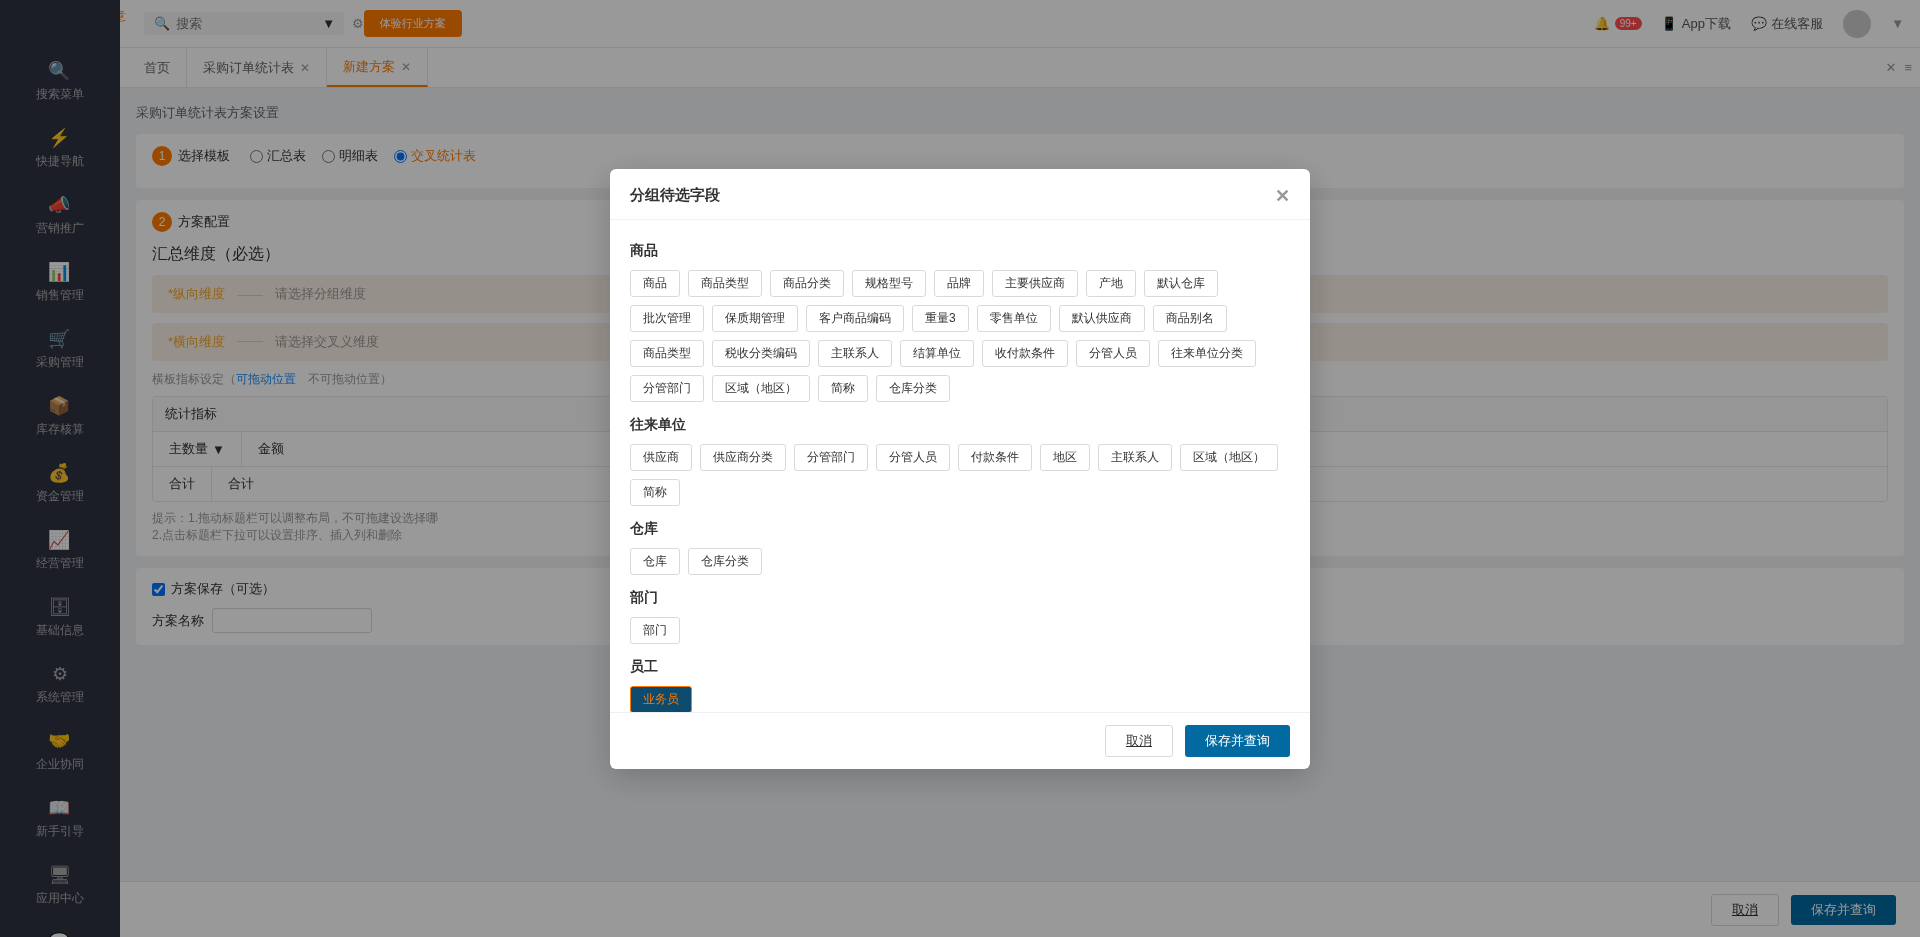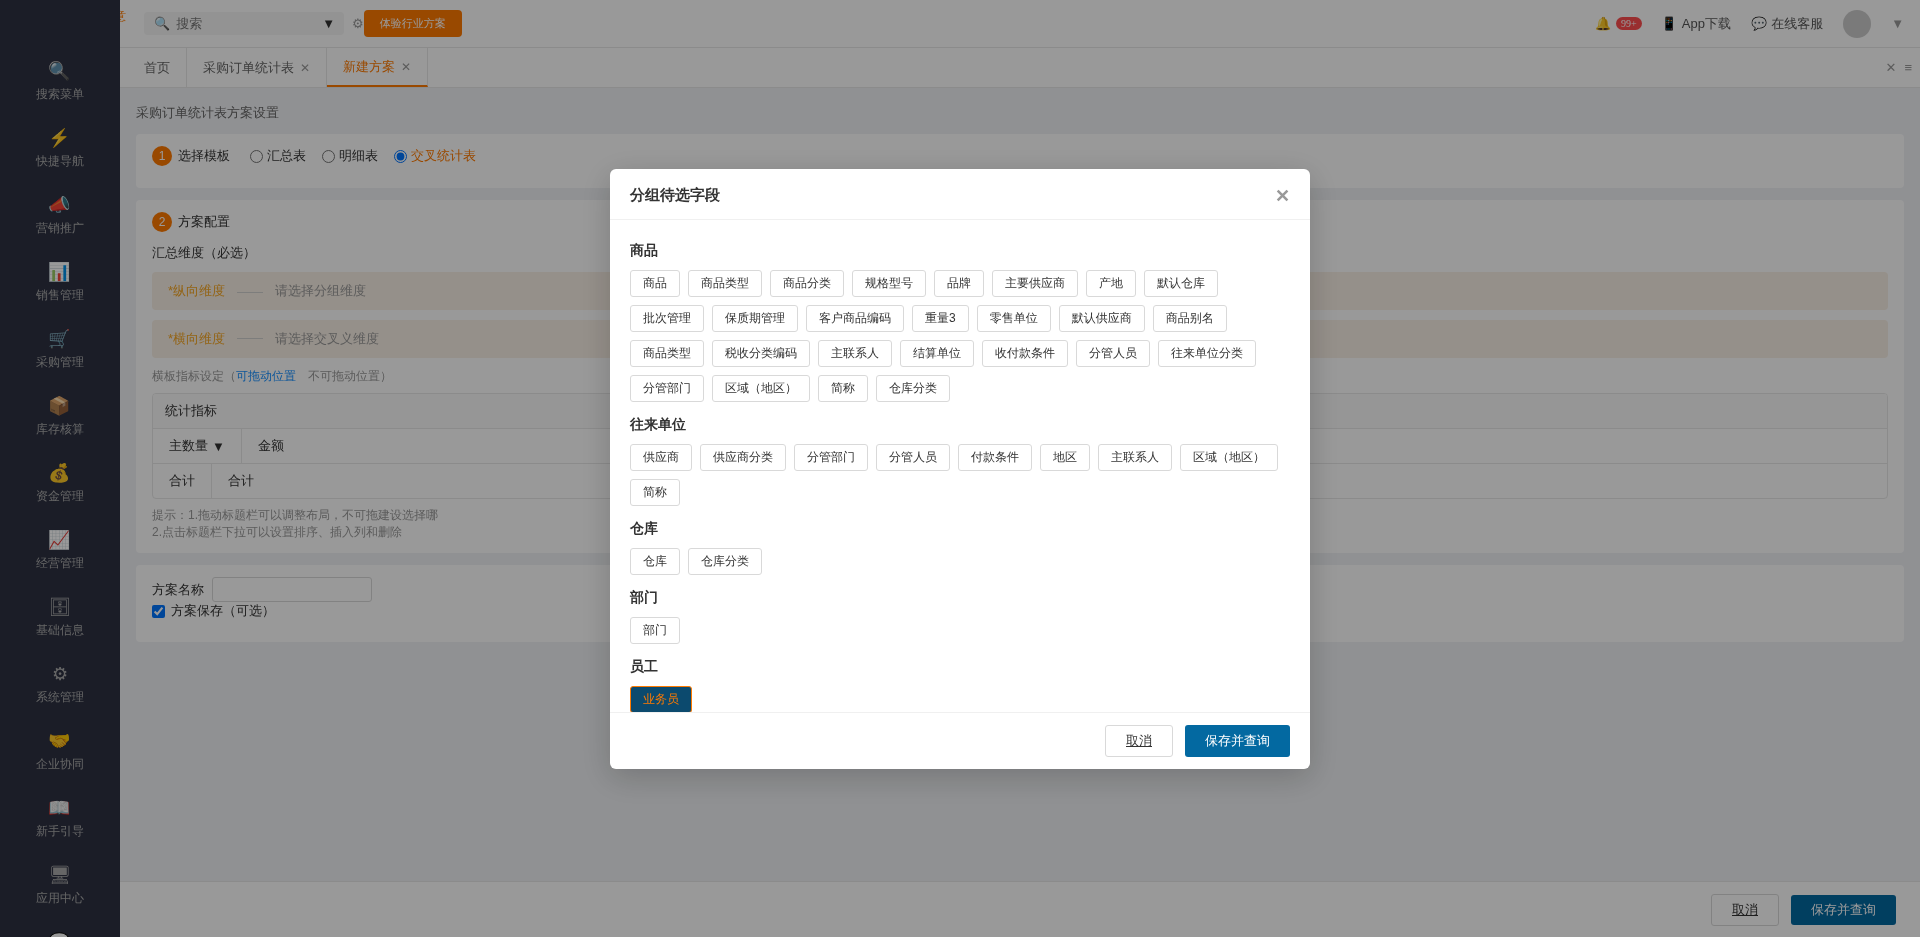--- a/index.html
+++ b/index.html
@@ -43,21 +43,21 @@
 
     .nav-right {
       margin-left: auto;
       display: flex; align-items: center; gap: 20px;
     }
     .nav-right-item {
       display: flex; align-items: center; gap: 4px; color: #555; font-size: 13px; cursor: pointer;
     }
     .badge {
       background: #ff4d4f; color: #fff; border-radius: 10px;
-      font-size: 10px; padding: 1px 5px; font-family: Liberation Serif, serif;
+      font-size: 10px; padding: 1px 5px;
     }
     .try-btn {
       background: #ff7a00; color: #fff; border: none; border-radius: 4px;
       padding: 6px 16px; font-size: 11px; cursor: pointer;
     }
     .avatar { width: 28px; height: 28px; border-radius: 50%; background: #ccc; }
 
     
     .tab-bar {
       height: 40px;
@@ -329,21 +329,21 @@
         </label>
       </div>
     </div>
   </div>
 
   <div class="bg-section">
     <div style="display:flex; align-items:center; margin-bottom:12px;">
       <span class="step-badge">2</span>
       <span>方案配置</span>
     </div>
-    <div style="font-size:13px; color:#333; margin-bottom:10px;">汇总维度（必选）</div>
+    <div style="font-size:16px; color:#333; margin-bottom:10px;">汇总维度（必选）</div>
     <div style="display:flex; align-items:center; gap:12px; margin-bottom:10px; background:#f9f0e6; padding:10px 16px; border-radius:4px;">
       <span style="color:#f5a623;">*纵向维度</span>
       <span style="color:#ccc;">——</span>
       <span style="color:#999;">请选择分组维度</span>
     </div>
     <div style="display:flex; align-items:flex-start; gap:12px; margin-bottom:10px; background:#f9f0e6; padding:10px 16px; border-radius:4px;">
       <span style="color:#f5a623;">*横向维度</span>
       <span style="color:#ccc;">——</span>
       <span style="color:#999;">请选择交叉义维度</span>
     </div>
@@ -370,27 +370,27 @@
         <div style="padding:8px 16px;">
           <span>合计</span>
         </div>
       </div>
     </div>
     <div style="font-size:12px; color:#999; margin-top:8px;">提示：1.拖动标题栏可以调整布局，不可拖建设选择哪</div>
     <div style="font-size:12px; color:#999;">2.点击标题栏下拉可以设置排序、插入列和删除</div>
   </div>
 
   <div class="bg-section">
+    <div style="display:flex; align-items:center; gap:6px; margin-bottom:10px;">
+      <input type="checkbox" checked="" style="">
+      <span>方案保存（可选）</span>
+    </div>
     <div style="display:flex; align-items:center; gap:8px;">
       <span>方案名称</span>
       <input type="text" style="border: 1px solid rgb(217, 217, 217); border-radius: 3px; padding: 4px 8px; width: 160px; font-size: 13px;">
-    </div>
-    <div style="display:flex; align-items:center; gap:6px; margin-bottom:10px;">
-      <input type="checkbox" checked="" style="">
-      <span>方案保存（可选）</span>
     </div>
   </div>
 </div>
 
 <div class="overlay">
   <div class="modal">
     <div class="modal-header">
       <span>分组待选字段</span>
       <span class="modal-close">✕</span>
     </div>

